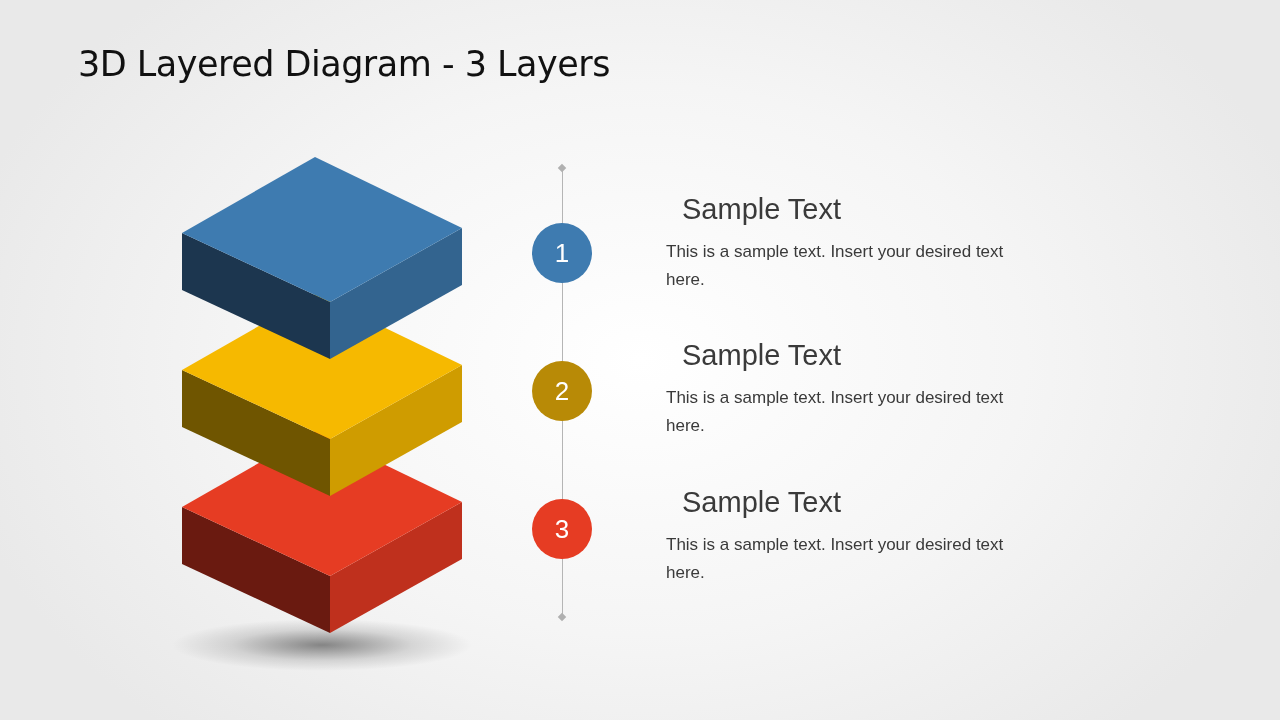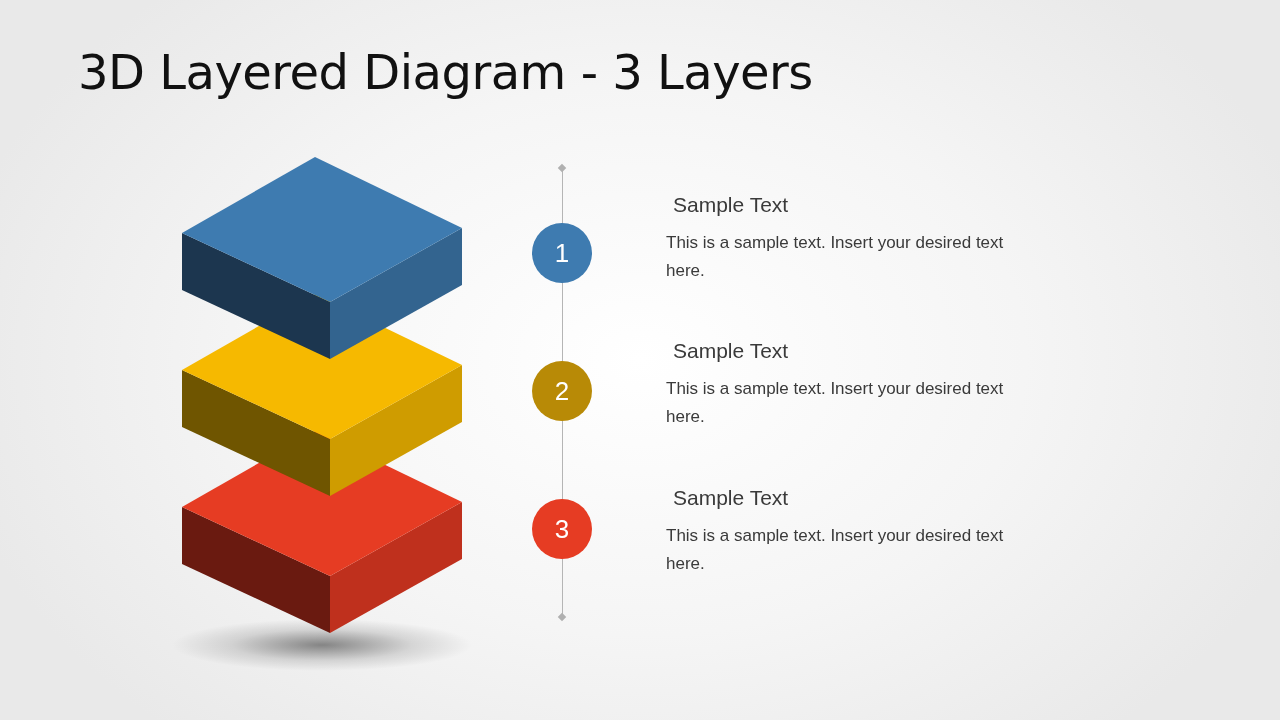--- a/index.html
+++ b/index.html
@@ -4,37 +4,37 @@
 <style>
   html, body { margin:0; padding:0; }
   body {
     width:1280px; height:720px; overflow:hidden; position:relative;
     background: radial-gradient(ellipse 700px 500px at 640px 360px, #ffffff 0%, #f5f5f5 55%, #e9e9e9 100%);
     font-family: "Liberation Sans", sans-serif;
   }
   .title {
     position:absolute; left:78px; top:44px;
     font-family: "DejaVu Sans", sans-serif;
-    font-size:48px; color:#111; letter-spacing:-0.5px;
+    font-size:35px; color:#111; letter-spacing:-0.5px;
     white-space:nowrap;
   }
   svg.stack { position:absolute; left:0; top:0; }
   .timeline-line {
     position:absolute; left:562px; top:168px; width:1px; height:450px; background:#b5b5b5;
   }
   .diamond {
     position:absolute; width:6px; height:6px; background:#b0b0b0; transform:rotate(45deg);
   }
   .badge {
     position:absolute; width:60px; height:60px; border-radius:50%;
     color:#fff; font-size:26px; line-height:60px; text-align:center;
     font-family: "Liberation Sans", sans-serif;
   }
   .item { position:absolute; left:666px; width:380px; color:#3a3a3a; }
-  .item-title { font-size:21px; margin:0 0 12px 7px; white-space:nowrap; }
+  .item-title { font-size:29px; margin:0 0 12px 16px; white-space:nowrap; }
   .item-body { font-size:17px; line-height:28px; }
 </style>
 </head>
 <body>
 
 <div class="title">3D Layered Diagram - 3 Layers</div>
 
 <svg class="stack" width="1280" height="720">
   <defs>
     <radialGradient id="shadowGrad" cx="50%" cy="50%" r="50%">

